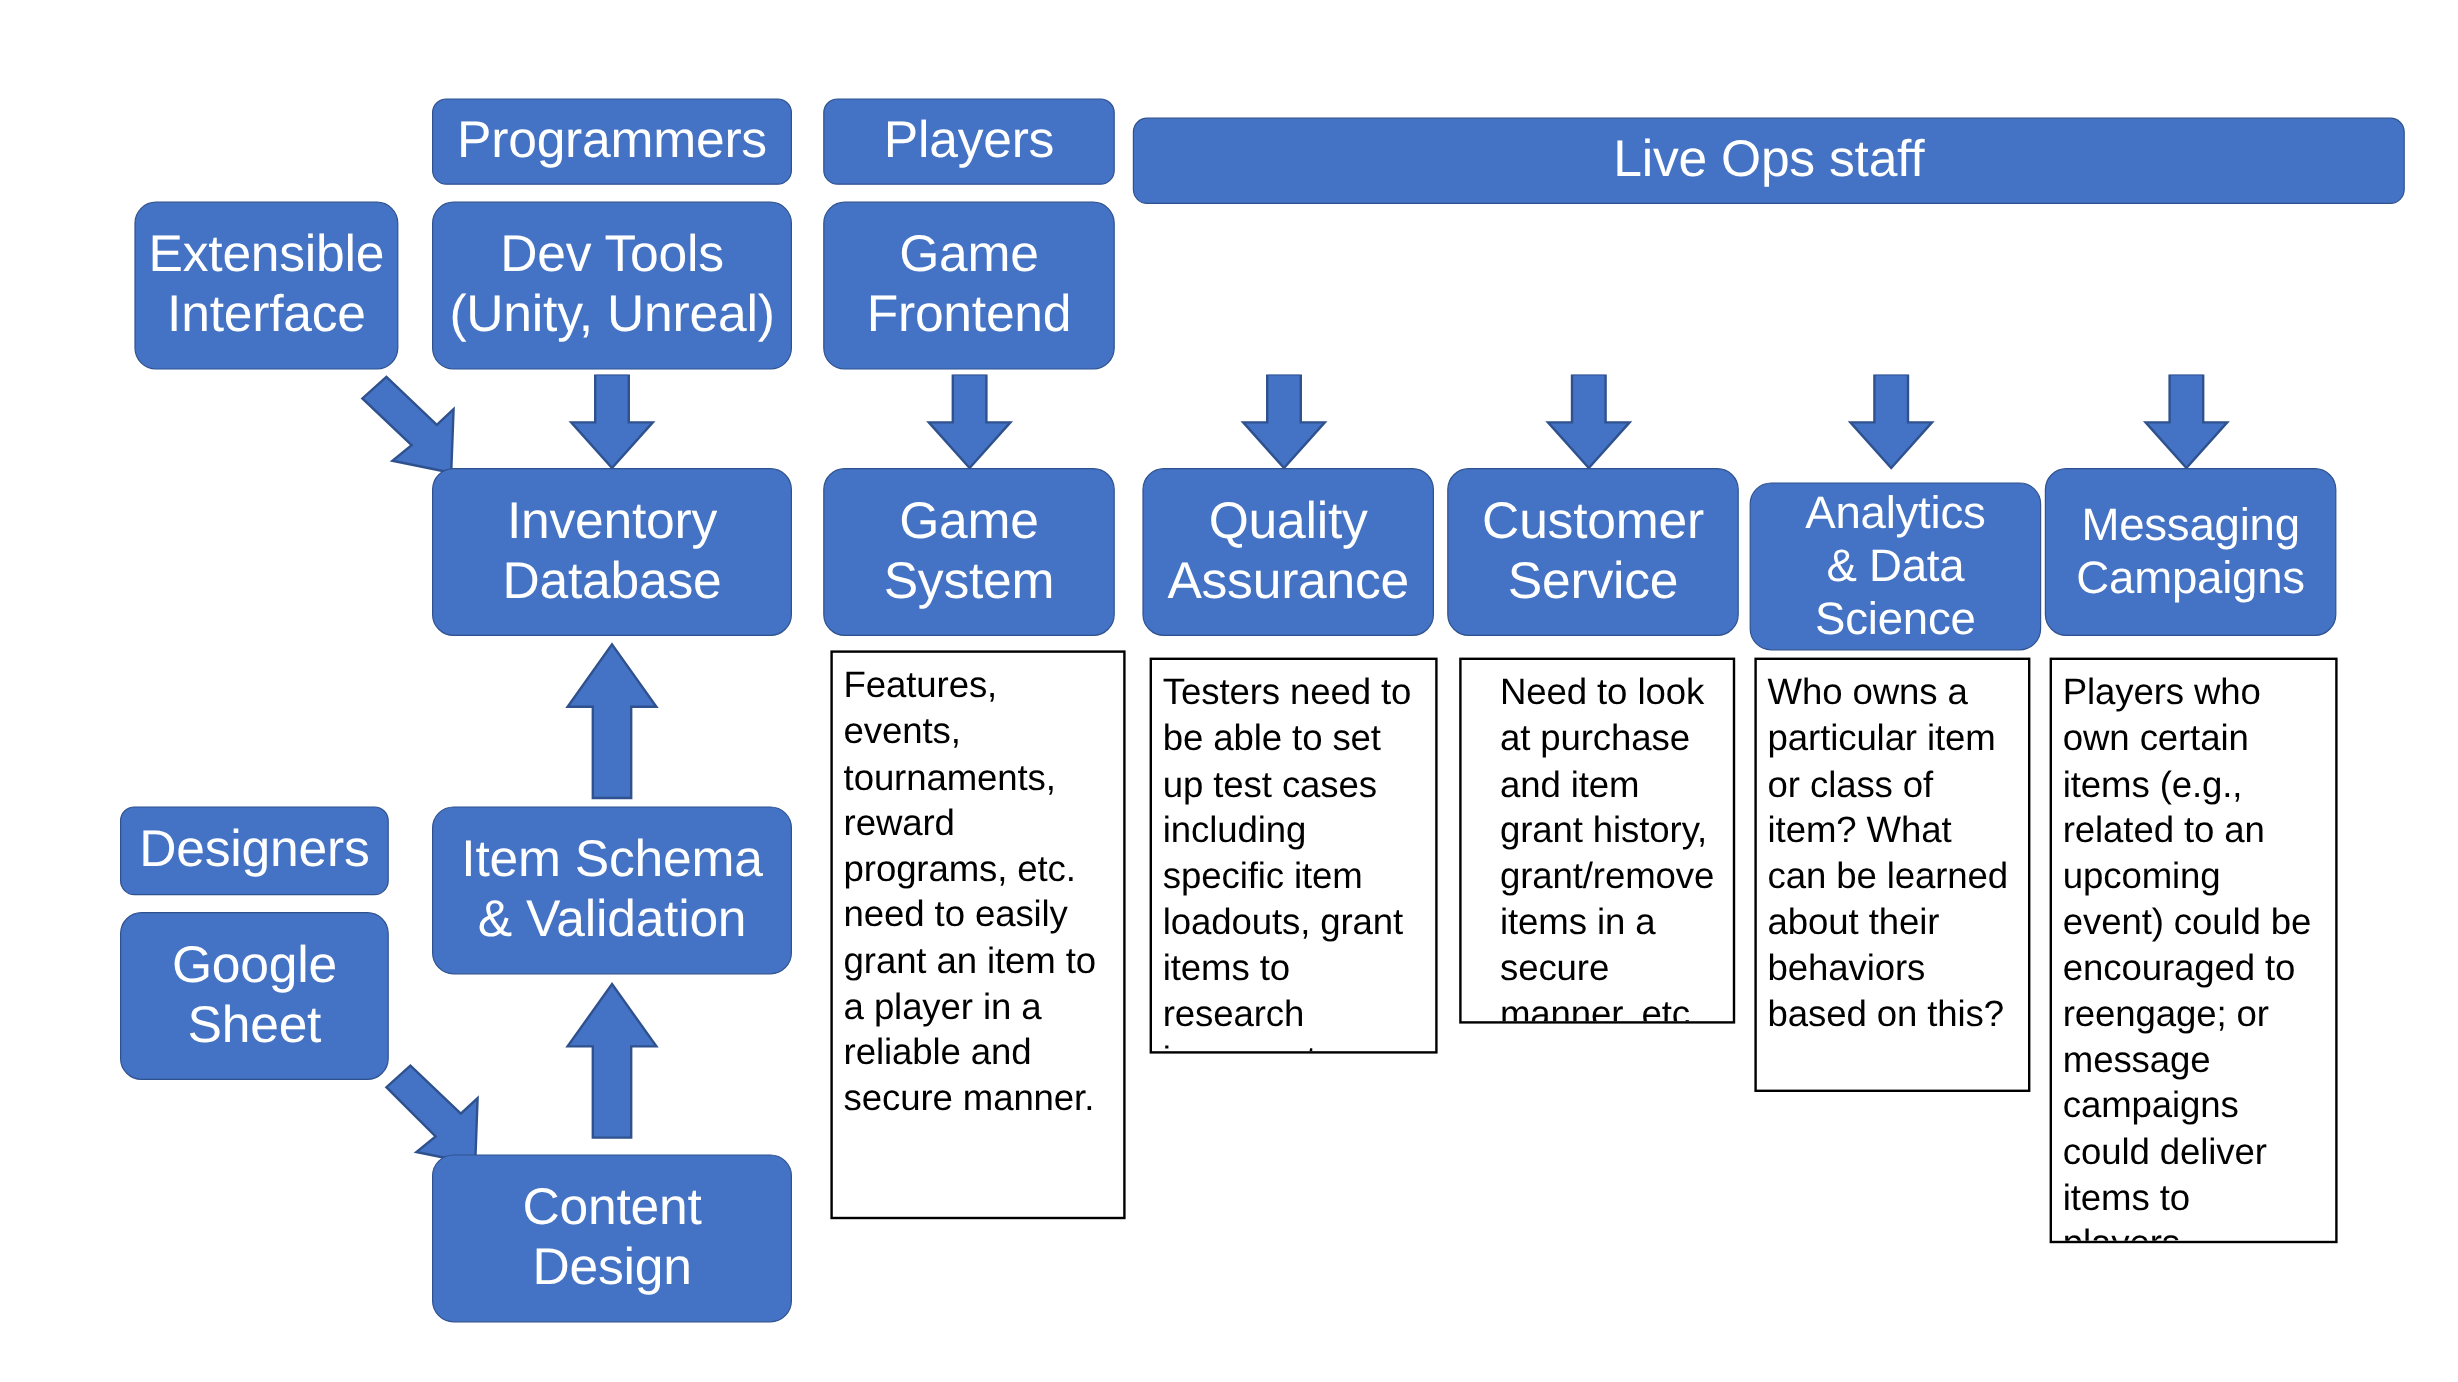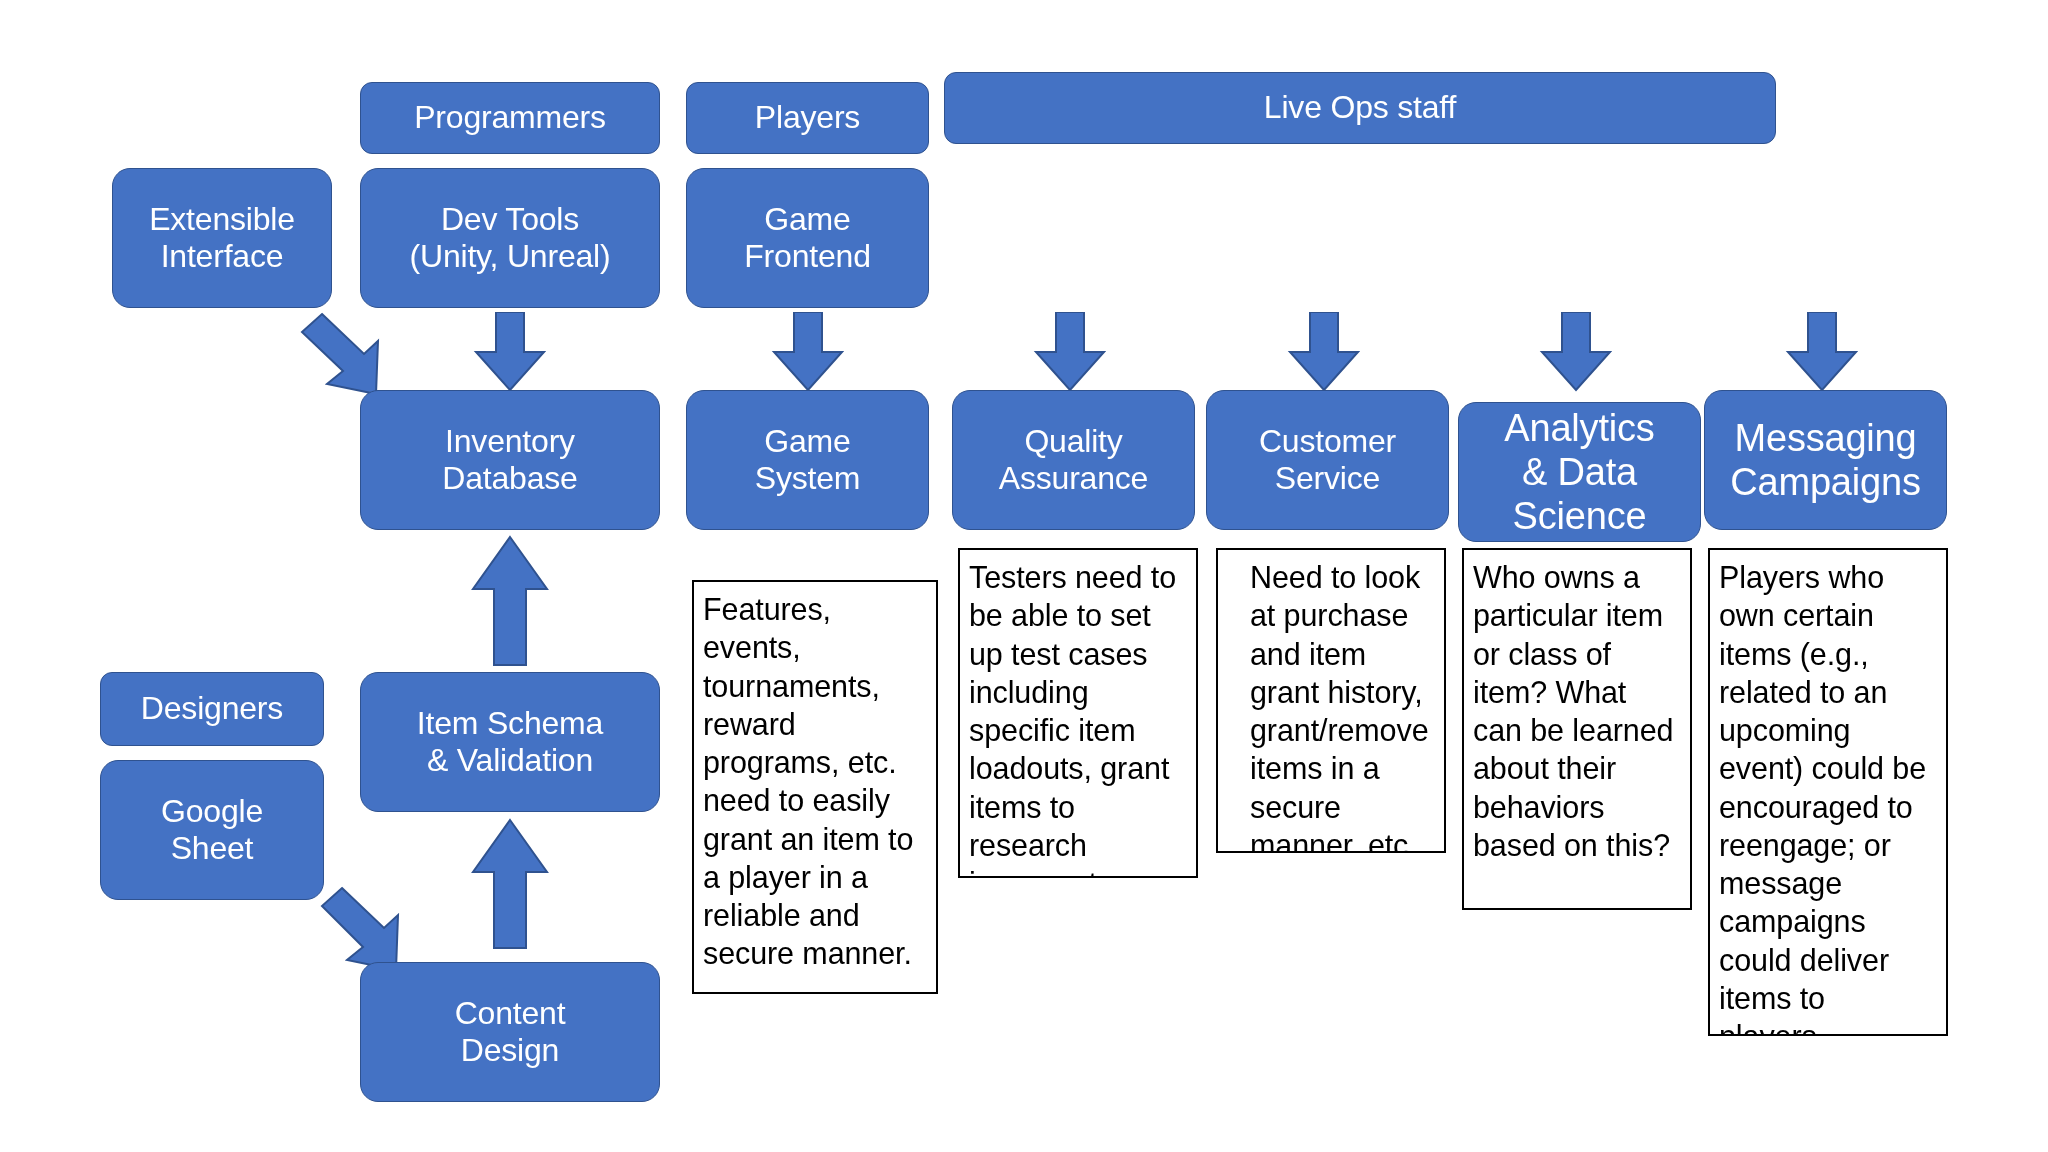--- a/index.html
+++ b/index.html
@@ -23,21 +23,21 @@
     position: absolute;
     background: #4472C4;
     border: 1.5px solid #2F528F;
     border-radius: 18px;
     color: #ffffff;
     display: flex;
     align-items: center;
     justify-content: center;
     text-align: center;
     line-height: 1.16;
-    font-size: 32px;
+    font-size: 43px;
     letter-spacing: -0.2px;
     box-sizing: border-box;
     padding: 2px 8px;
     white-space: pre-line;
   }
   .node.small { font-size: 38px; }
   .note {
     position: absolute;
     background: #ffffff;
     border: 2px solid #000000;
@@ -61,21 +61,21 @@
 <div id="canvas">
 
   <div class="node" style="left:360px; top:82px; width:300px; height:72px; border-radius:12px;">
     <span>Programmers</span>
   </div>
 
   <div class="node" style="left:686px; top:82px; width:243px; height:72px; border-radius:12px;">
     <span>Players</span>
   </div>
 
-  <div class="node" style="left:944px; top:72px; width:832px; height:72px; border-radius:12px;">
+  <div class="node" style="left:944px; top:98px; width:1060px; height:72px; border-radius:12px;">
     <span>Live Ops staff</span>
   </div>
 
   <div class="node" style="left:112px; top:168px; width:220px; height:140px;">
     <span>Extensible
 Interface</span>
   </div>
 
   <div class="node" style="left:360px; top:168px; width:300px; height:140px;">
     <span>Dev Tools
@@ -154,21 +154,21 @@
     <span>Analytics
 &amp; Data
 Science</span>
   </div>
 
   <div class="node small" style="left:1704px; top:390px; width:243px; height:140px;">
     <span>Messaging
 Campaigns</span>
   </div>
 
-  <div class="note" style="left:692px; top:580px; width:246px; height:414px;">
+  <div class="note" style="left:692px; top:542px; width:246px; height:474px;">
     <span>Features, events, tournaments, reward programs, etc. need to easily grant an item to a player in a reliable and secure manner.</span>
   </div>
 
   <div class="note" style="left:958px; top:548px; width:240px; height:330px;">
     <span>Testers need to be able to set up test cases including specific item loadouts, grant items to research issues, etc.</span>
   </div>
 
   <div class="note" style="left:1216px; top:548px; width:230px; height:305px;padding-left:32px;">
     <span>Need to look at purchase and item grant history, grant/remove items in a secure manner, etc.</span>
   </div>

